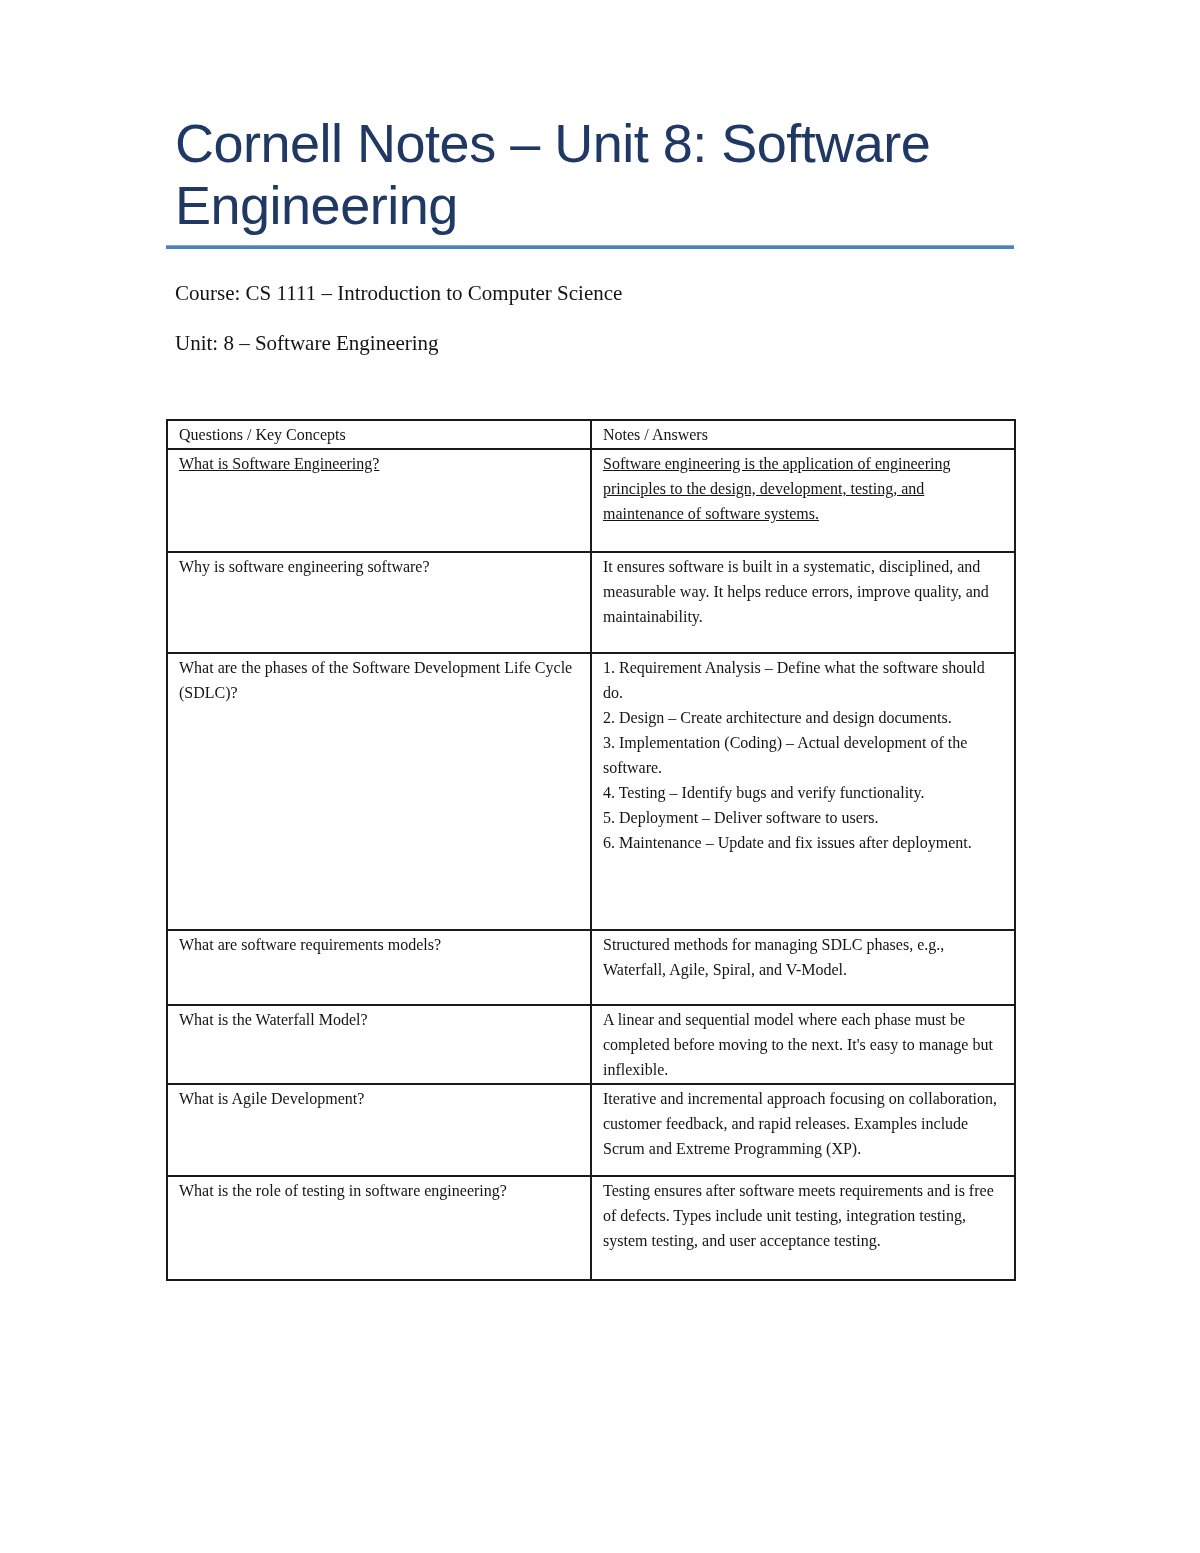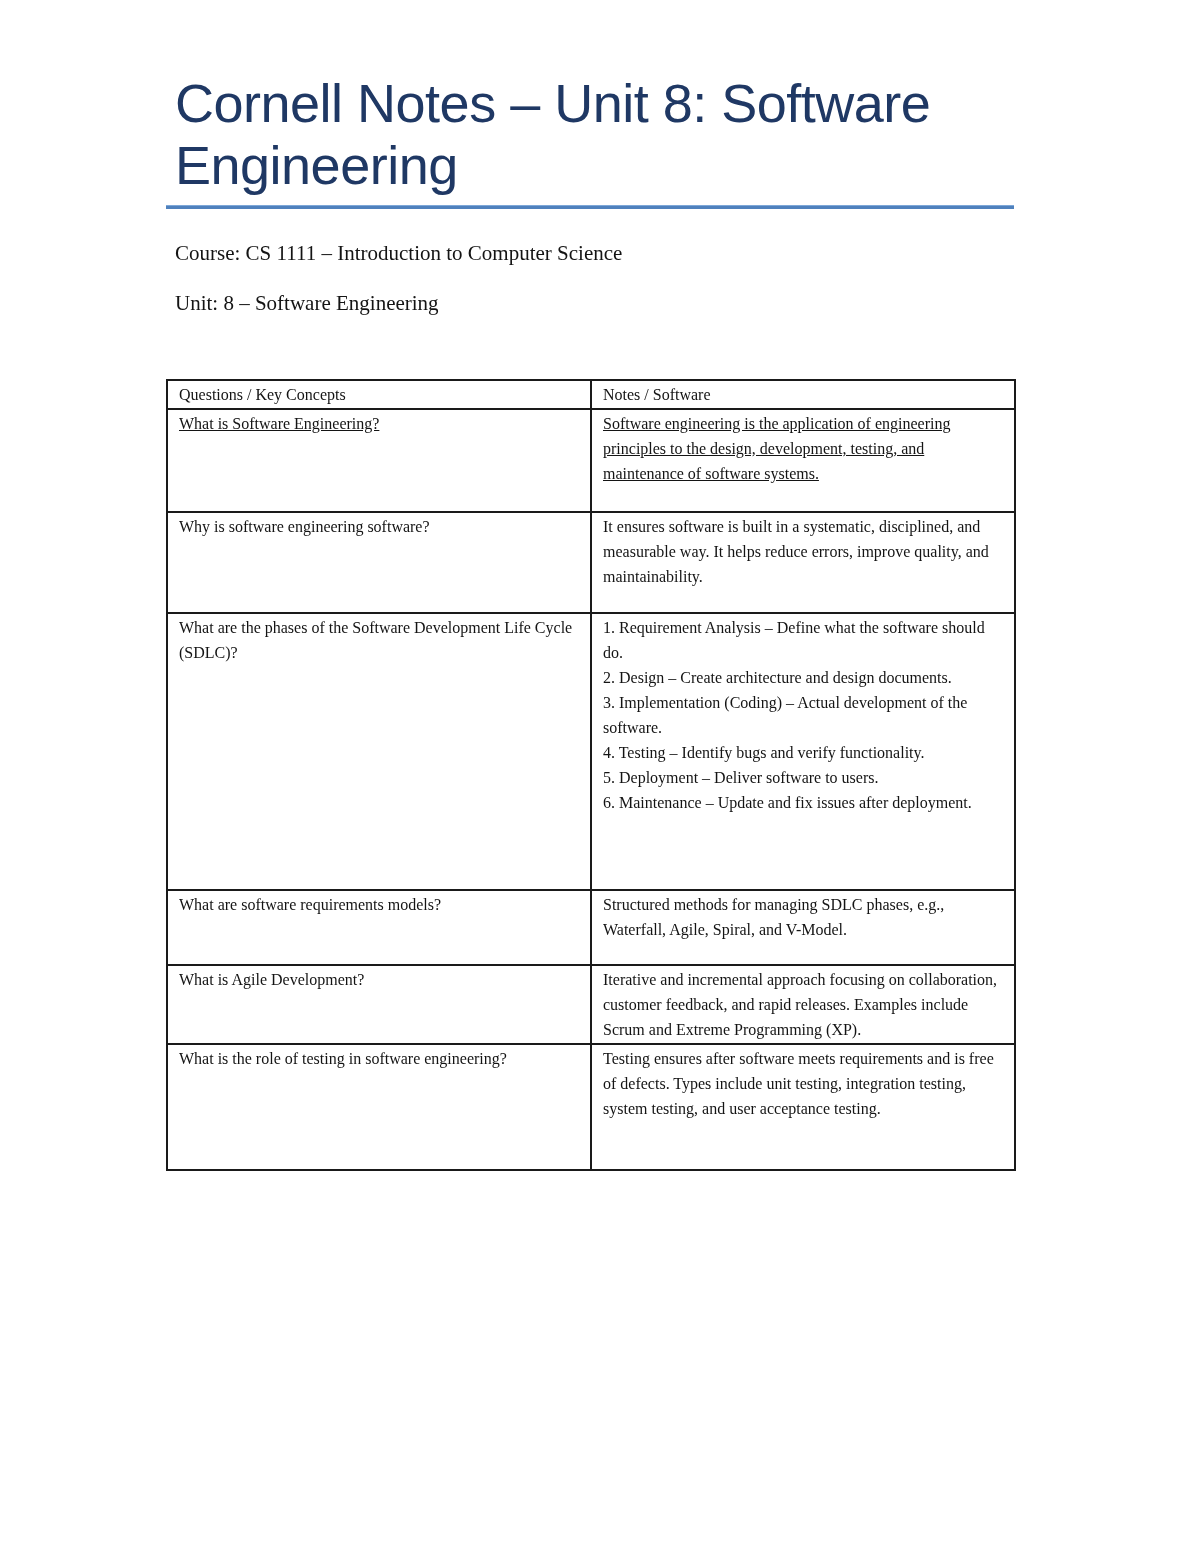--- a/index.html
+++ b/index.html
@@ -12,21 +12,21 @@
   html, body { margin: 0; padding: 0; background: #ffffff; }
   .page {
     width: 1200px;
     height: 1553px;
     background: #ffffff;
     overflow: hidden;
     font-family: "Liberation Serif", serif;
     color: var(--text, #141414);
   }
   .content {
-    padding: 72px 186px 0 175px;
+    padding: 112px 186px 0 175px;
   }
   h1.doc-title {
     font-family: "Liberation Sans", sans-serif;
     font-weight: 400;
     font-size: 54px;
     line-height: 62px;
     letter-spacing: -0.5px;
     color: var(--title, #1F3864);
     margin: 0;
   }
@@ -59,40 +59,40 @@
     padding: 1px 8px 1px 11px;
     width: 424px;
   }
   table.notes td.answer, table.notes td.question { white-space: pre-line; }
   thead tr { height: 27px; }
   tbody tr:nth-child(1) { height: 103px; text-decoration: underline; }
   tbody tr:nth-child(2) { height: 101px; }
   tbody tr:nth-child(3) { height: 277px; }
   tbody tr:nth-child(4) { height: 75px; }
   tbody tr:nth-child(5) { height: 79px; }
-  tbody tr:nth-child(6) { height: 126px; }
+  tbody tr:nth-child(6) { height: 92px; }
   tbody tr:nth-child(7) { height: 104px; }
 </style>
 </head>
 <body>
 
 <div class="page">
   <div class="content">
 
     <h1 class="doc-title">Cornell Notes – Unit 8: Software Engineering</h1>
     <div class="title-rule"></div>
 
     <p class="meta">Course: CS 1111 – Introduction to Computer Science</p>
     <p class="meta">Unit: 8 – Software Engineering</p>
 
     <table class="notes">
       <thead>
         <tr>
           <th>Questions / Key Concepts</th>
-          <th>Notes / Software</th>
+          <th>Notes / Answers</th>
         </tr>
       </thead>
       <tbody>
         <tr>
           <td class="question">What is Software Engineering?</td>
           <td class="answer">Software engineering is the application of engineering principles to the design, development, testing, and maintenance of software systems.</td>
         </tr>
         <tr>
           <td class="question">Why is software engineering software?</td>
           <td class="answer">It ensures software is built in a systematic, disciplined, and measurable way. It helps reduce errors, improve quality, and maintainability.</td>
@@ -104,20 +104,24 @@
 3. Implementation (Coding) – Actual development of the software.
 4. Testing – Identify bugs and verify functionality.
 5. Deployment – Deliver software to users.
 6. Maintenance – Update and fix issues after deployment.</td>
         </tr>
         <tr>
           <td class="question">What are software requirements models?</td>
           <td class="answer">Structured methods for managing SDLC phases, e.g., Waterfall, Agile, Spiral, and V-Model.</td>
         </tr>
         <tr>
+          <td class="question">What is the Waterfall Model?</td>
+          <td class="answer">A linear and sequential model where each phase must be completed before moving to the next. It's easy to manage but inflexible.</td>
+        </tr>
+        <tr>
           <td class="question">What is Agile Development?</td>
           <td class="answer">Iterative and incremental approach focusing on collaboration, customer feedback, and rapid releases. Examples include Scrum and Extreme Programming (XP).</td>
         </tr>
         <tr>
           <td class="question">What is the role of testing in software engineering?</td>
           <td class="answer">Testing ensures after software meets requirements and is free of defects. Types include unit testing, integration testing, system testing, and user acceptance testing.</td>
         </tr>
       </tbody>
     </table>
 

